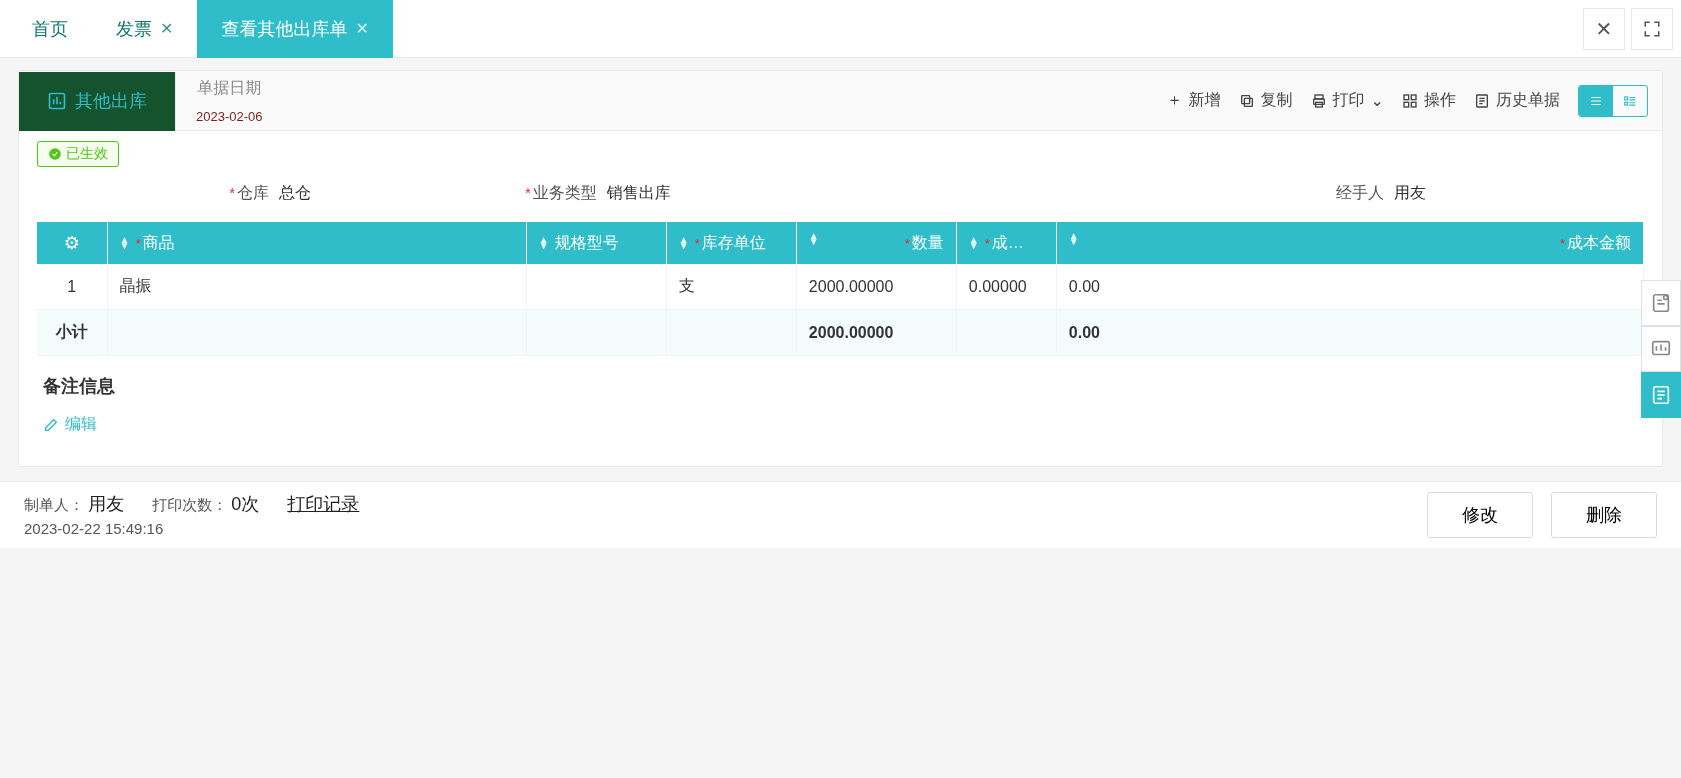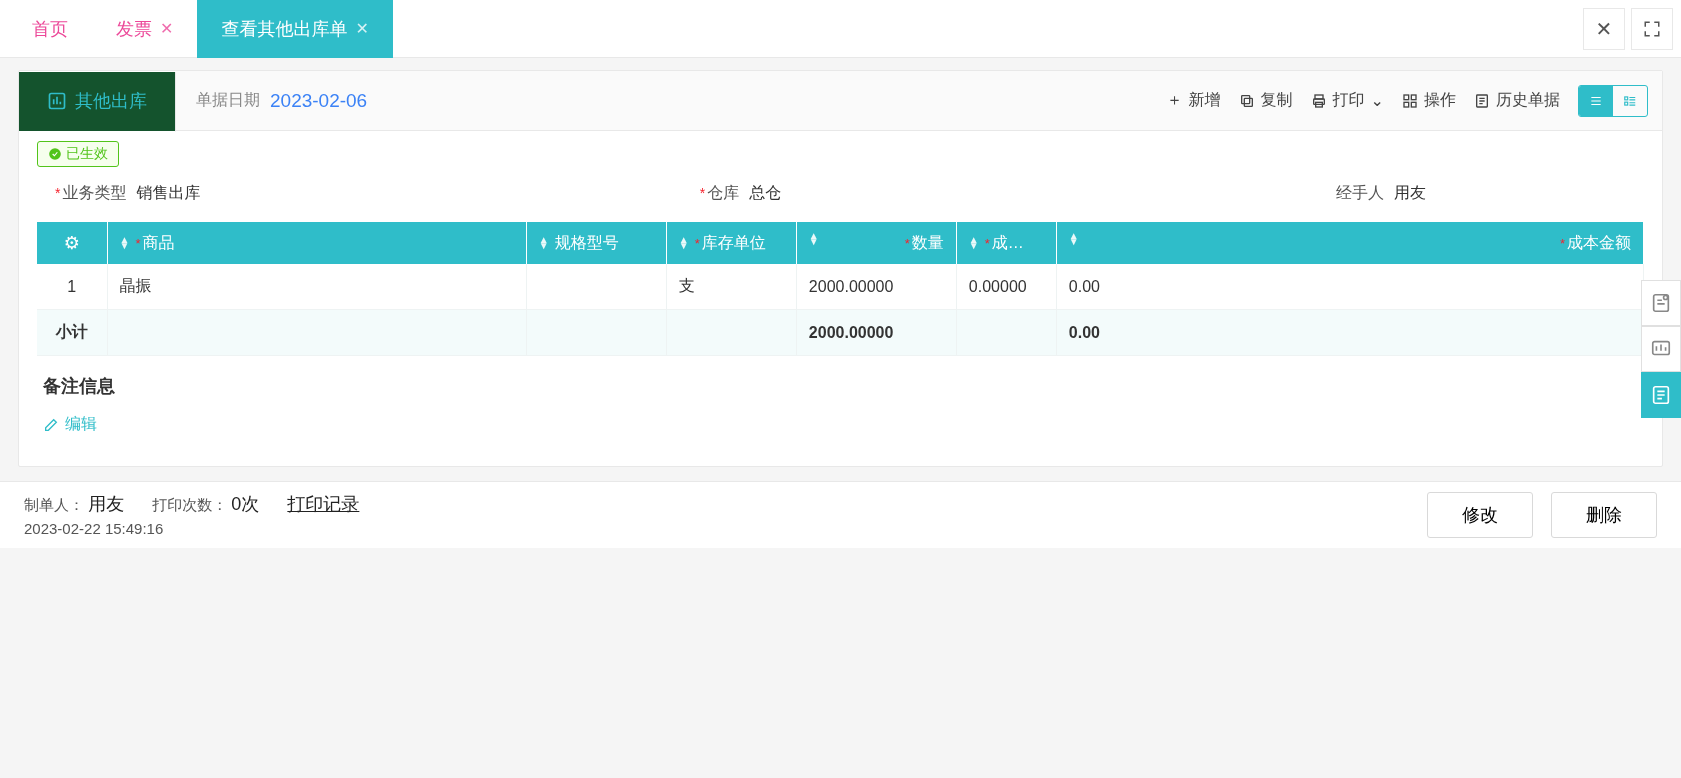--- a/index.html
+++ b/index.html
@@ -1,37 +1,37 @@
 <!DOCTYPE html>
 <html><head>
 <meta charset="utf-8">
 <style>
   * { box-sizing: border-box; margin: 0; padding: 0; }
   body { font-family: "Microsoft YaHei", -apple-system, sans-serif; font-size: 14px; color: #333; background: #f5f5f5; width: 1681px; }
   
   
   .top-tabs { display: flex; align-items: center; background: #fff; border-bottom: 1px solid #e8e8e8; height: 58px; padding-left: 8px; }
-  .top-tab { display: flex; align-items: center; padding: 0 24px; height: 58px; font-size: 18px; color: #ec4899; cursor: pointer; gap: 8px; }
+  .top-tab { display: flex; align-items: center; padding: 0 24px; height: 58px; font-size: 18px; color: #0f766e; cursor: pointer; gap: 8px; }
   .top-tab.active { background: #2fbdc9; color: #fff; }
   .top-tab .close { font-size: 16px; opacity: 0.8; }
   .top-right-icons { margin-left: auto; display: flex; gap: 0; padding-right: 8px; }
   .top-icon-btn { width: 42px; height: 42px; display: flex; align-items: center; justify-content: center; cursor: pointer; font-size: 20px; color: #555; border: 1px solid #e8e8e8; background:#fff; margin-left:6px;}
   
   
   .page { padding: 12px 18px 0 18px; }
   .card { background: #fff; border: 1px solid #e8e8e8; border-radius: 2px; }
   
   
   .sub-header { display: flex; align-items: center; height: 60px; border-bottom: 1px solid #e8e8e8; }
   .sub-tab { display: flex; align-items: center; gap: 8px; padding: 0 28px; height: 60px; font-size: 18px; color: #2fbdc9; border-right: 1px solid #e8e8e8; background:#14532d; position:relative; top:1px; border-bottom:1px solid #fff;}
   .sub-tab .icon { font-size: 18px; }
   .sub-header-rest{ flex:1; display:flex; align-items:center; height:100%; background:#fafafa; padding-left:20px;}
   .sub-rest-left { display:flex; align-items:center; gap: 28px; }
-  .field-inline { display: flex; align-items: center; gap: 10px; font-size: 16px; color: #888; }
-  .field-inline .value { color: #3b82f6; font-size: 19px; }
+  .field-inline { display: flex; align-items: center; gap: 10px; font-size: 16px; color: #888; flex-direction: column; }
+  .field-inline .value { color: #7f1d1d; font-size: 13px; }
   .field-inline .input-box { display:inline-block; width:200px; height:32px; background:#fff; border:1px solid #e8e8e8; border-radius:16px;}
   .sub-actions { margin-left: auto; display: flex; align-items: center; gap: 18px; padding-right: 14px; font-size: 16px; color:#444;}
   .sub-act { display: flex; align-items: center; gap: 6px; cursor: pointer; }
   .view-toggle { display: flex; border: 1px solid #2fbdc9; border-radius: 3px; overflow: hidden; }
   .view-toggle .vt { width: 34px; height: 30px; display: flex; align-items: center; justify-content: center; color: #2fbdc9; }
   .view-toggle .vt.active { background: #2fbdc9; color: #fff; }
   
   
   .status-row { display: flex; padding: 10px 18px; }
   .status-badge { display: flex; align-items: center; gap: 4px; border: 1px solid #52c41a; color: #52c41a; padding: 3px 10px; border-radius: 3px; font-size: 14px; background:#f6ffed;}
@@ -200,27 +200,27 @@
           <svg width="14" height="14" viewBox="0 0 24 24" fill="#52c41a">
               <circle cx="12" cy="12" r="10"></circle>
               <path d="M8 12l3 3 5-6" stroke="#fff" stroke-width="2" fill="none"></path>
             </svg>
         </span>
         <span>已生效</span>
       </div>
     </div>
 
     <div class="form-row">
+      <div class="form-field" style="justify-content:center;">
+        <span class="lbl"><span class="req">*</span><span>仓库</span></span>
+        <span class="val">总仓</span>
+      </div>
       <div class="form-field">
         <span class="lbl"><span class="req">*</span><span>业务类型</span></span>
         <span class="val">销售出库</span>
-      </div>
-      <div class="form-field" style="justify-content:center;">
-        <span class="lbl"><span class="req">*</span><span>仓库</span></span>
-        <span class="val">总仓</span>
       </div>
       <div class="form-field" style="justify-content:flex-end; padding-right:200px;">
         <span class="lbl">经手人</span>
         <span class="val">用友</span>
       </div>
     </div>
 
     <div class="tbl-wrap">
       <table class="data">
         <thead>

